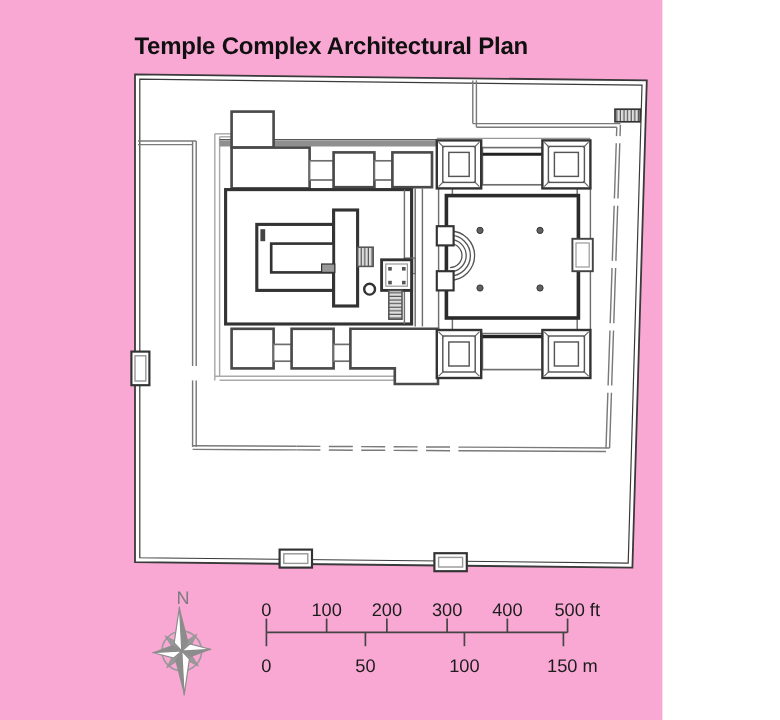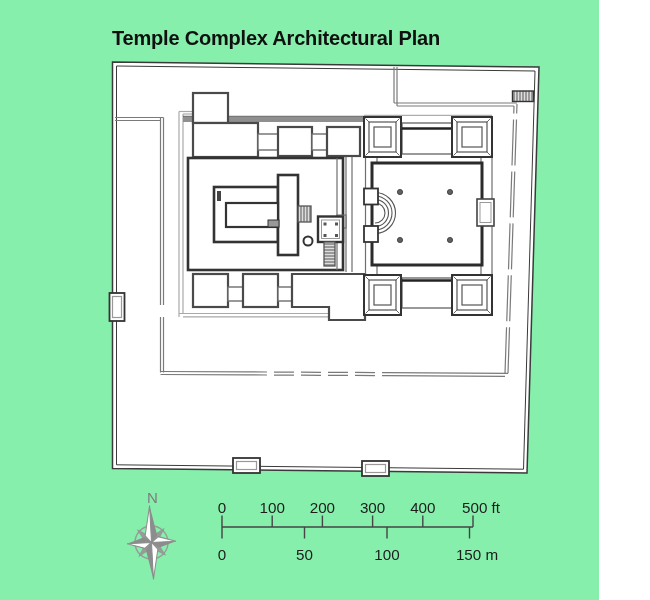--- a/index.html
+++ b/index.html
@@ -1,16 +1,16 @@
 <!DOCTYPE html>
 <html><head>
 <meta charset="utf-8">
 <style>
   html,body{margin:0;padding:0;background:#fff;}
-  #stage{position:relative;width:599px;height:600px;background:#86efac;overflow:hidden;
+  #stage{position:relative;width:552px;height:600px;background:#f9a8d4;overflow:hidden;
          font-family:"Liberation Sans",sans-serif;}
   svg{position:absolute;left:0;top:0;}
   text{font-family:"Liberation Sans",sans-serif;}
   .title-text{font-weight:bold;letter-spacing:-0.2px;}
 </style>
 </head>
 <body>
 
 <div id="stage">
 <svg width="650" height="600" viewBox="0 0 650 600">

